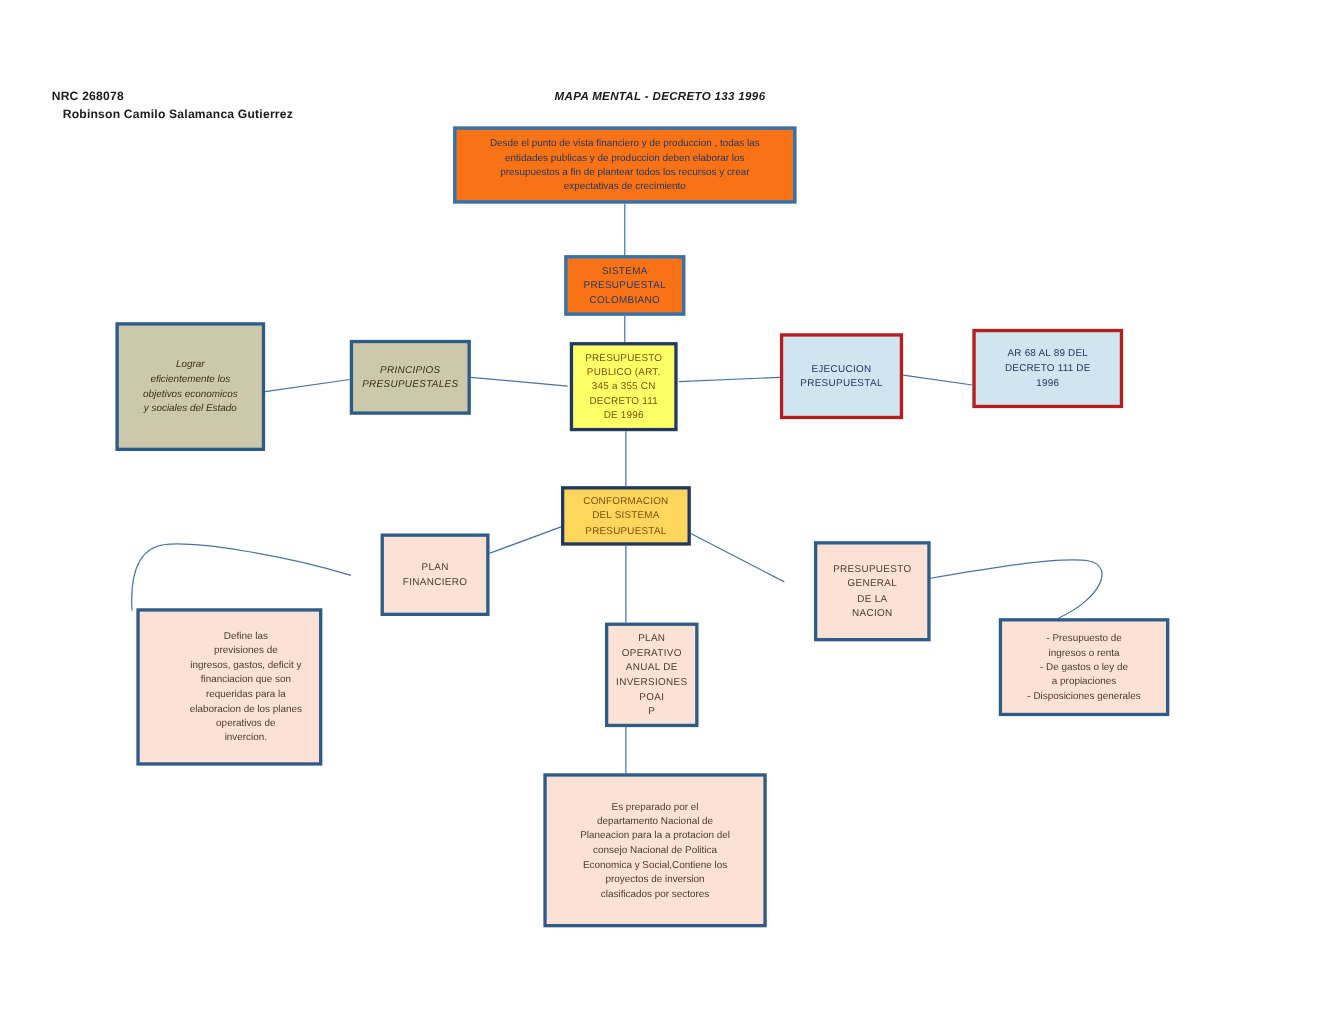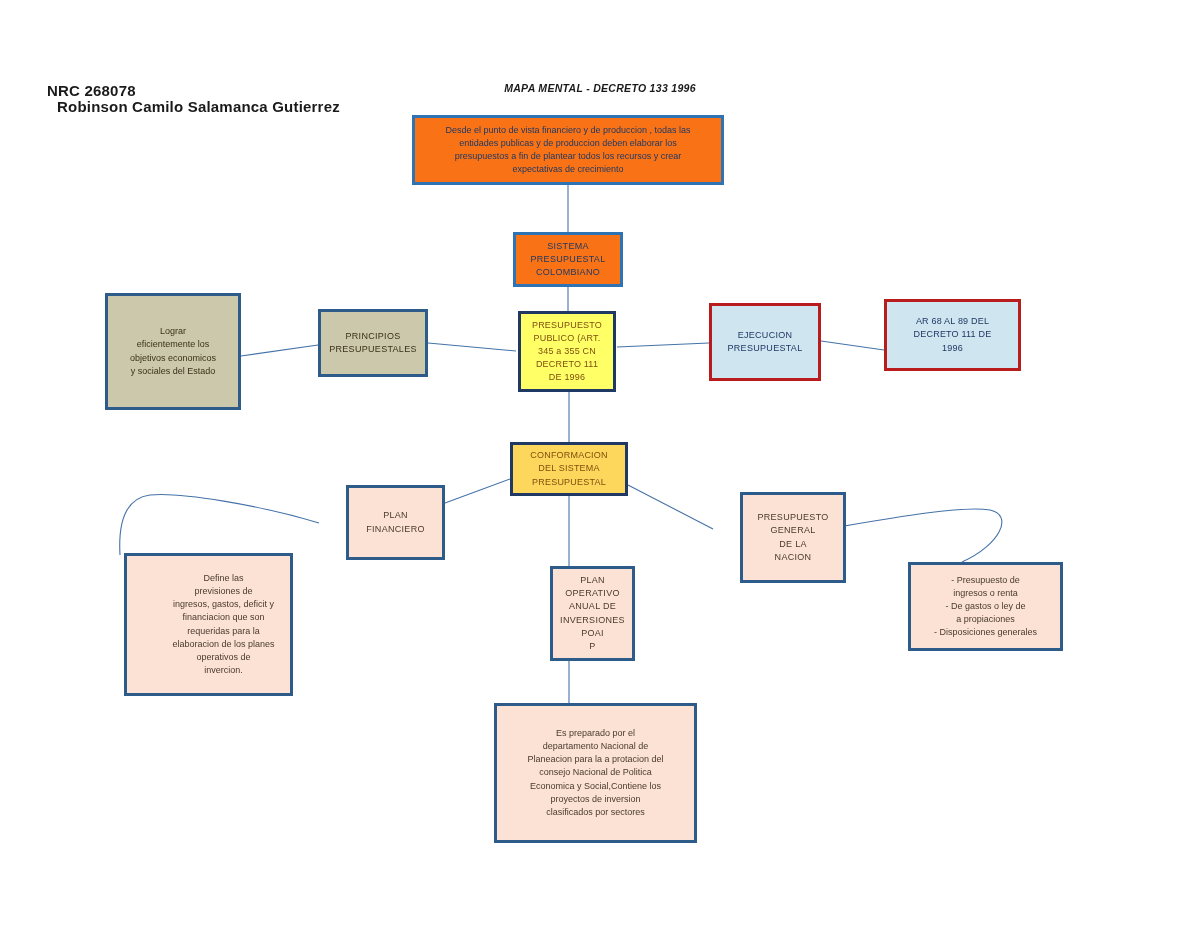--- a/index.html
+++ b/index.html
@@ -23,21 +23,21 @@
   }
   #links {
     position: absolute;
     left: 0; top: 0;
     width: 1200px;
     height: 927px;
     pointer-events: none;
   }
   .hdr {
     position: absolute;
-    font-size: 15px;
+    font-size: 11px;
     font-weight: bold;
     letter-spacing: 0.2px;
     white-space: nowrap;
   }
   #hdr-nrc { left: 47px; top: 82px; }
   #hdr-name { left: 57px; top: 98px; font-weight: bold; }
   #title {
     position: absolute;
     left: 0; top: 82px;
     width: 1200px;
@@ -58,21 +58,21 @@
     padding: 4px 6px;
     z-index: 2;
   }
   .node span { display: block; width: 100%; }
 
   
   .sky   { background: #f97316; border: 3px solid #2E74B5; color: #1F3864; }
   .pale  { background: #CFE5EF; border: 3px solid #b91c1c; color: #1F3864; }
   .yellow{ background: #FFFF66; border: 3px solid #1F3864; color: #7F4F10; }
   .gold  { background: #FCD75B; border: 3px solid #1F3864; color: #7F4F10; }
-  .khaki { background: #CCC8AC; border: 3px solid #2E5C8A; color: #3a3118; }
+  .khaki { background: #CCC8AC; border: 3px solid #2E5C8A; color: #3a3118; font-style: italic; }
   .peach { background: #FBE2D5; border: 3px solid #2E5C8A; color: #4a3a2e; margin-left: 27px; }
 </style>
 </head>
 <body>
 
 <div id="canvas">
 
   <div class="hdr" id="hdr-nrc">NRC 268078</div>
   <div class="hdr" id="hdr-name">Robinson Camilo Salamanca Gutierrez</div>
   <div id="title">MAPA MENTAL - DECRETO 133 1996</div>

